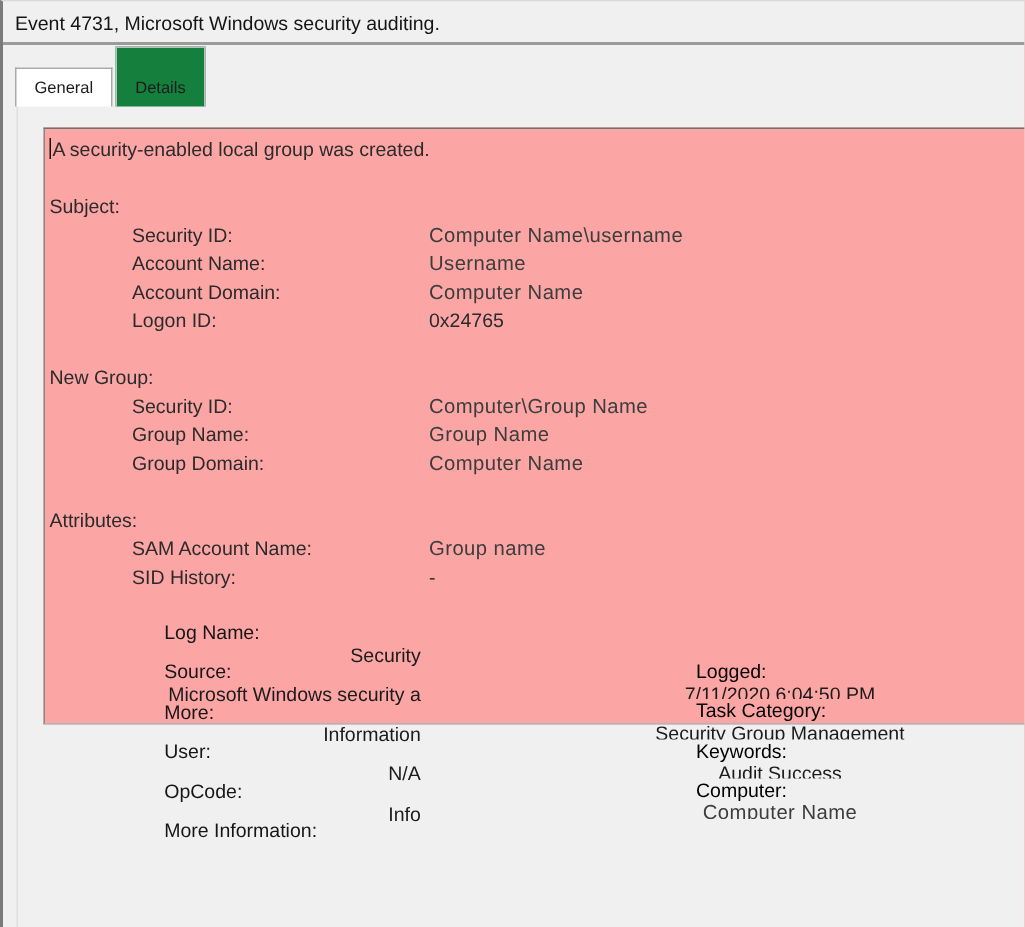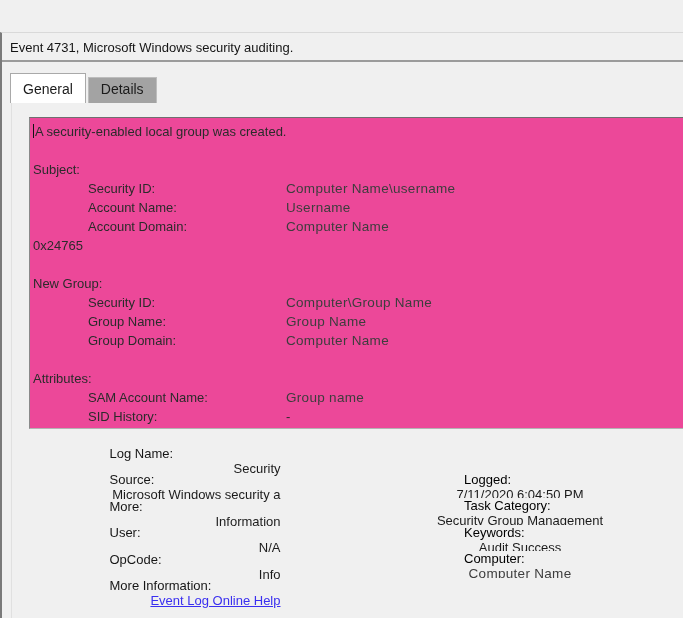--- a/index.html
+++ b/index.html
@@ -8,67 +8,66 @@
     background:#f0f0f0;
     font-family:"Liberation Sans",sans-serif;
     color:#1b1b1b;
     position:relative;
   }
   .window{
     position:absolute;inset:0;
     border-left:2px solid #7a7a7a;
     border-top:1px solid #d9d9d9;
     box-sizing:border-box;
-    margin-top:32px;
   }
   
   .titlebar{
     position:absolute;left:0;right:0;top:0;height:29px;
     background:#f0f0f0;
     border-bottom:2px solid #9b9b9b;
     font-size:13px;
     line-height:29px;
     padding-left:8px;
     color:#151515;
     box-sizing:border-box;
   }
   
   .tabstrip{
     position:absolute;left:8px;top:41px;height:29px;
     display:flex;align-items:flex-end;
   }
   .tab{
-    font-size:14px;
+    font-size:11px;
     padding:5px 12px 6px 12px;
     border:1px solid #a9a9a9;
     border-bottom:none;
     cursor:default;
     box-sizing:border-box;
   }
   .tab.active{
     background:#ffffff;
     position:relative;
     z-index:2;
     padding-top:7px;
   }
   .tab.inactive{
-    background:#a3a3a3;
+    background:#15803d;
     border-color:#bdbdbd;
     margin-left:2px;
-    padding-top:3px;
+    padding-top:21px;
   }
   
   .panel-edge{
     position:absolute;left:9px;top:70px;bottom:0;width:0;
     border-left:1px solid #e0e0e0;
   }
   
   .textbox{
-    position:absolute;left:27px;right:0;top:84px;height:312px;
-    background:#ec4899;
+    position:absolute;left:27px;right:0;top:84px;height:398px;
+    background:#fca5a5;
     border-top:1px solid #6f6f6f;
     border-left:1px solid #8a8a8a;
     border-bottom:1px solid #b3b3b3;
     box-sizing:border-box;
     padding:4px 0 0 3px;
     font-size:13px;
     line-height:19px;
     color:#2b2b2b;
     overflow:hidden;
   }
@@ -129,20 +128,21 @@
     </div>
     <div class="trow">
       <span class="tlbl">Account Name:</span>
       <span class="tval ph">Username</span>
     </div>
     <div class="trow">
       <span class="tlbl">Account Domain:</span>
       <span class="tval ph">Computer Name</span>
     </div>
     <div class="trow">
+      <span class="tlbl">Logon ID:</span>
       <span class="tval">0x24765</span>
     </div>
     <div class="blankline"></div>
 
     <div class="theading">New Group:</div>
     <div class="trow">
       <span class="tlbl">Security ID:</span>
       <span class="tval ph">Computer\Group Name</span>
     </div>
     <div class="trow">
@@ -182,21 +182,20 @@
     <div class="grow">
       <span class="glbl-l">User:</span>
       <span class="gval-l">N/A</span>
     </div>
     <div class="grow">
       <span class="glbl-l">OpCode:</span>
       <span class="gval-l">Info</span>
     </div>
     <div class="grow">
       <span class="glbl-l">More Information:</span>
-      <span class="gval-l link">Event Log Online Help</span>
     </div>
   </div>
 
   <div class="grid-right">
     <div class="grow">
       <span class="glbl-r">Logged:</span>
       <span class="gval-r">7/11/2020 6:04:50 PM</span>
     </div>
     <div class="grow">
       <span class="glbl-r">Task Category:</span>

